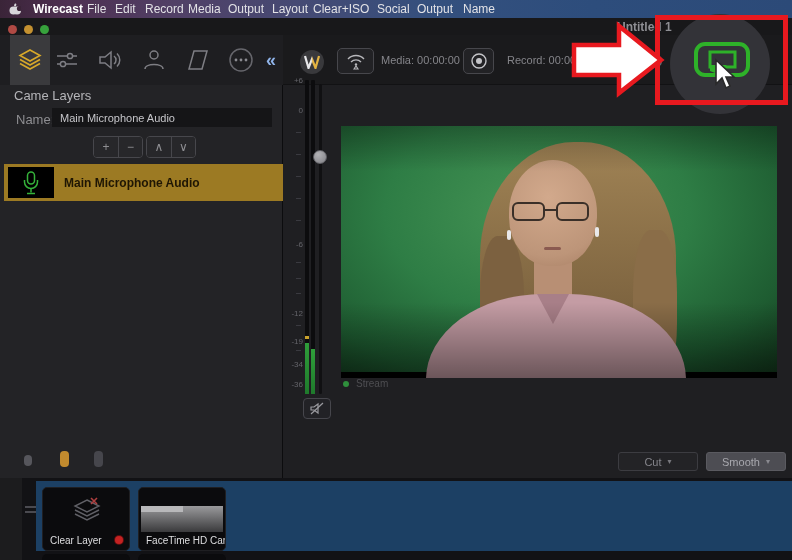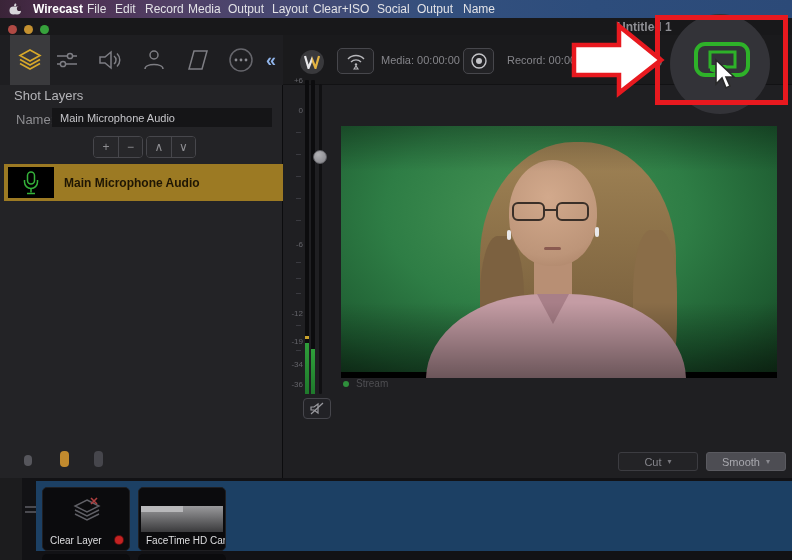--- a/index.html
+++ b/index.html
@@ -181,21 +181,21 @@
           <circle cx="8" cy="13" r="1.4" fill="#8a8a90"></circle>
           <circle cx="13" cy="13" r="1.4" fill="#8a8a90"></circle>
           <circle cx="18" cy="13" r="1.4" fill="#8a8a90"></circle>
         </svg>
       </div>
       <div class="ltool" style="left:254px;color:#8fb3e8;font-size:18px;font-weight:700">
         <span>«</span>
       </div>
     </div>
 
-    <span class="abs" id="shot-layers-title">Shot Layers</span>
+    <span class="abs" id="shot-layers-title">Came Layers</span>
     <span class="abs" id="name-label">Name:</span>
     <input class="abs" id="name-field" value="Main Microphone Audio" style="">
 
     <div class="seg-group" style="left:93px">
       <div class="seg">+</div>
       <div class="seg">−</div>
     </div>
     <div class="seg-group" style="left:146px">
       <div class="seg">∧</div>
       <div class="seg">∨</div>

